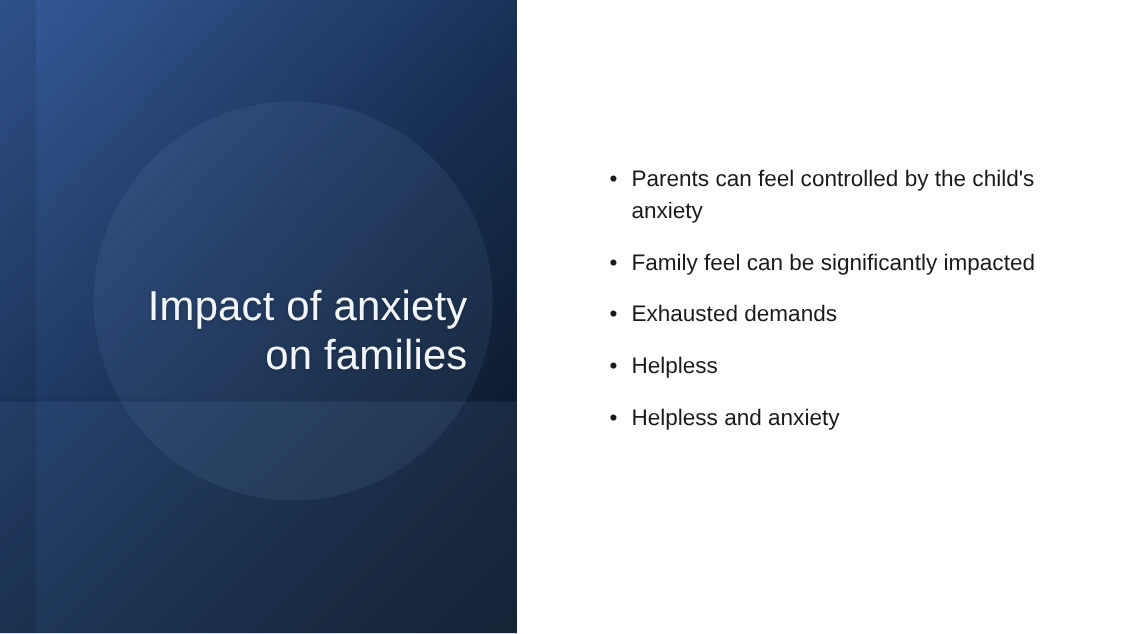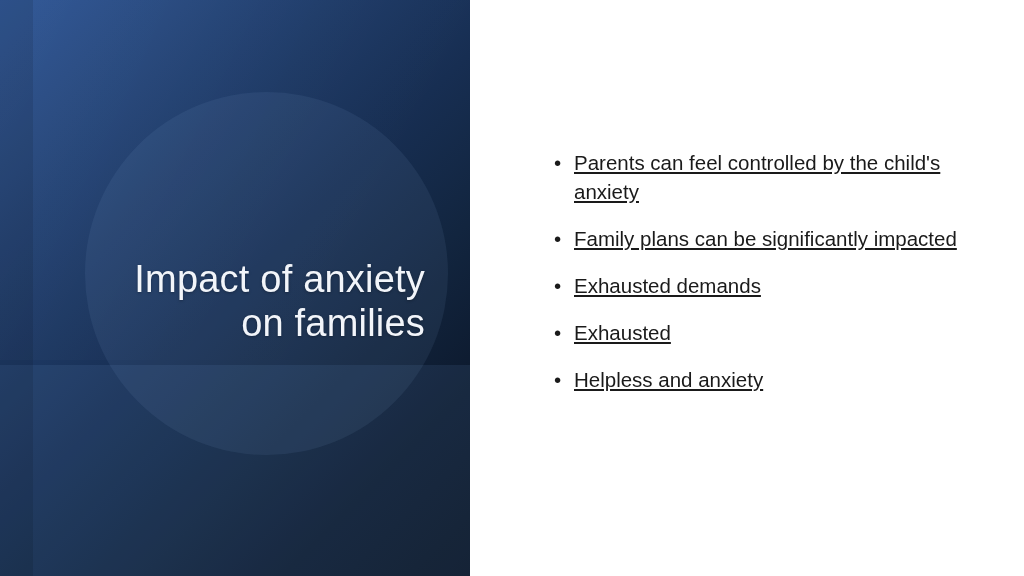--- a/index.html
+++ b/index.html
@@ -140,21 +140,20 @@
     left: 6px;
     top: 0;
     width: 14px;
     line-height: 29px;
     color: #1a1a1a;
     font-size: 20.5px;
   }
 
   .bullet-text {
     display: block;
-    text-decoration: underline;
   }
 </style>
 </head>
 <body>
 
 <div class="slide">
 
   <div class="title-panel">
     <div class="decor-sheen"></div>
     <div class="decor-circle"></div>
@@ -167,31 +166,31 @@
   <div class="content-panel">
     <ul class="bullet-list">
 
       <li class="bullet-item">
         <span class="bullet-marker">•</span>
         <span class="bullet-text">Parents can feel controlled by the child's anxiety</span>
       </li>
 
       <li class="bullet-item">
         <span class="bullet-marker">•</span>
-        <span class="bullet-text">Family plans can be significantly impacted</span>
+        <span class="bullet-text">Family feel can be significantly impacted</span>
       </li>
 
       <li class="bullet-item">
         <span class="bullet-marker">•</span>
         <span class="bullet-text">Exhausted demands</span>
       </li>
 
       <li class="bullet-item">
         <span class="bullet-marker">•</span>
-        <span class="bullet-text">Exhausted</span>
+        <span class="bullet-text">Helpless</span>
       </li>
 
       <li class="bullet-item">
         <span class="bullet-marker">•</span>
         <span class="bullet-text">Helpless and anxiety</span>
       </li>
 
     </ul>
   </div>
 

